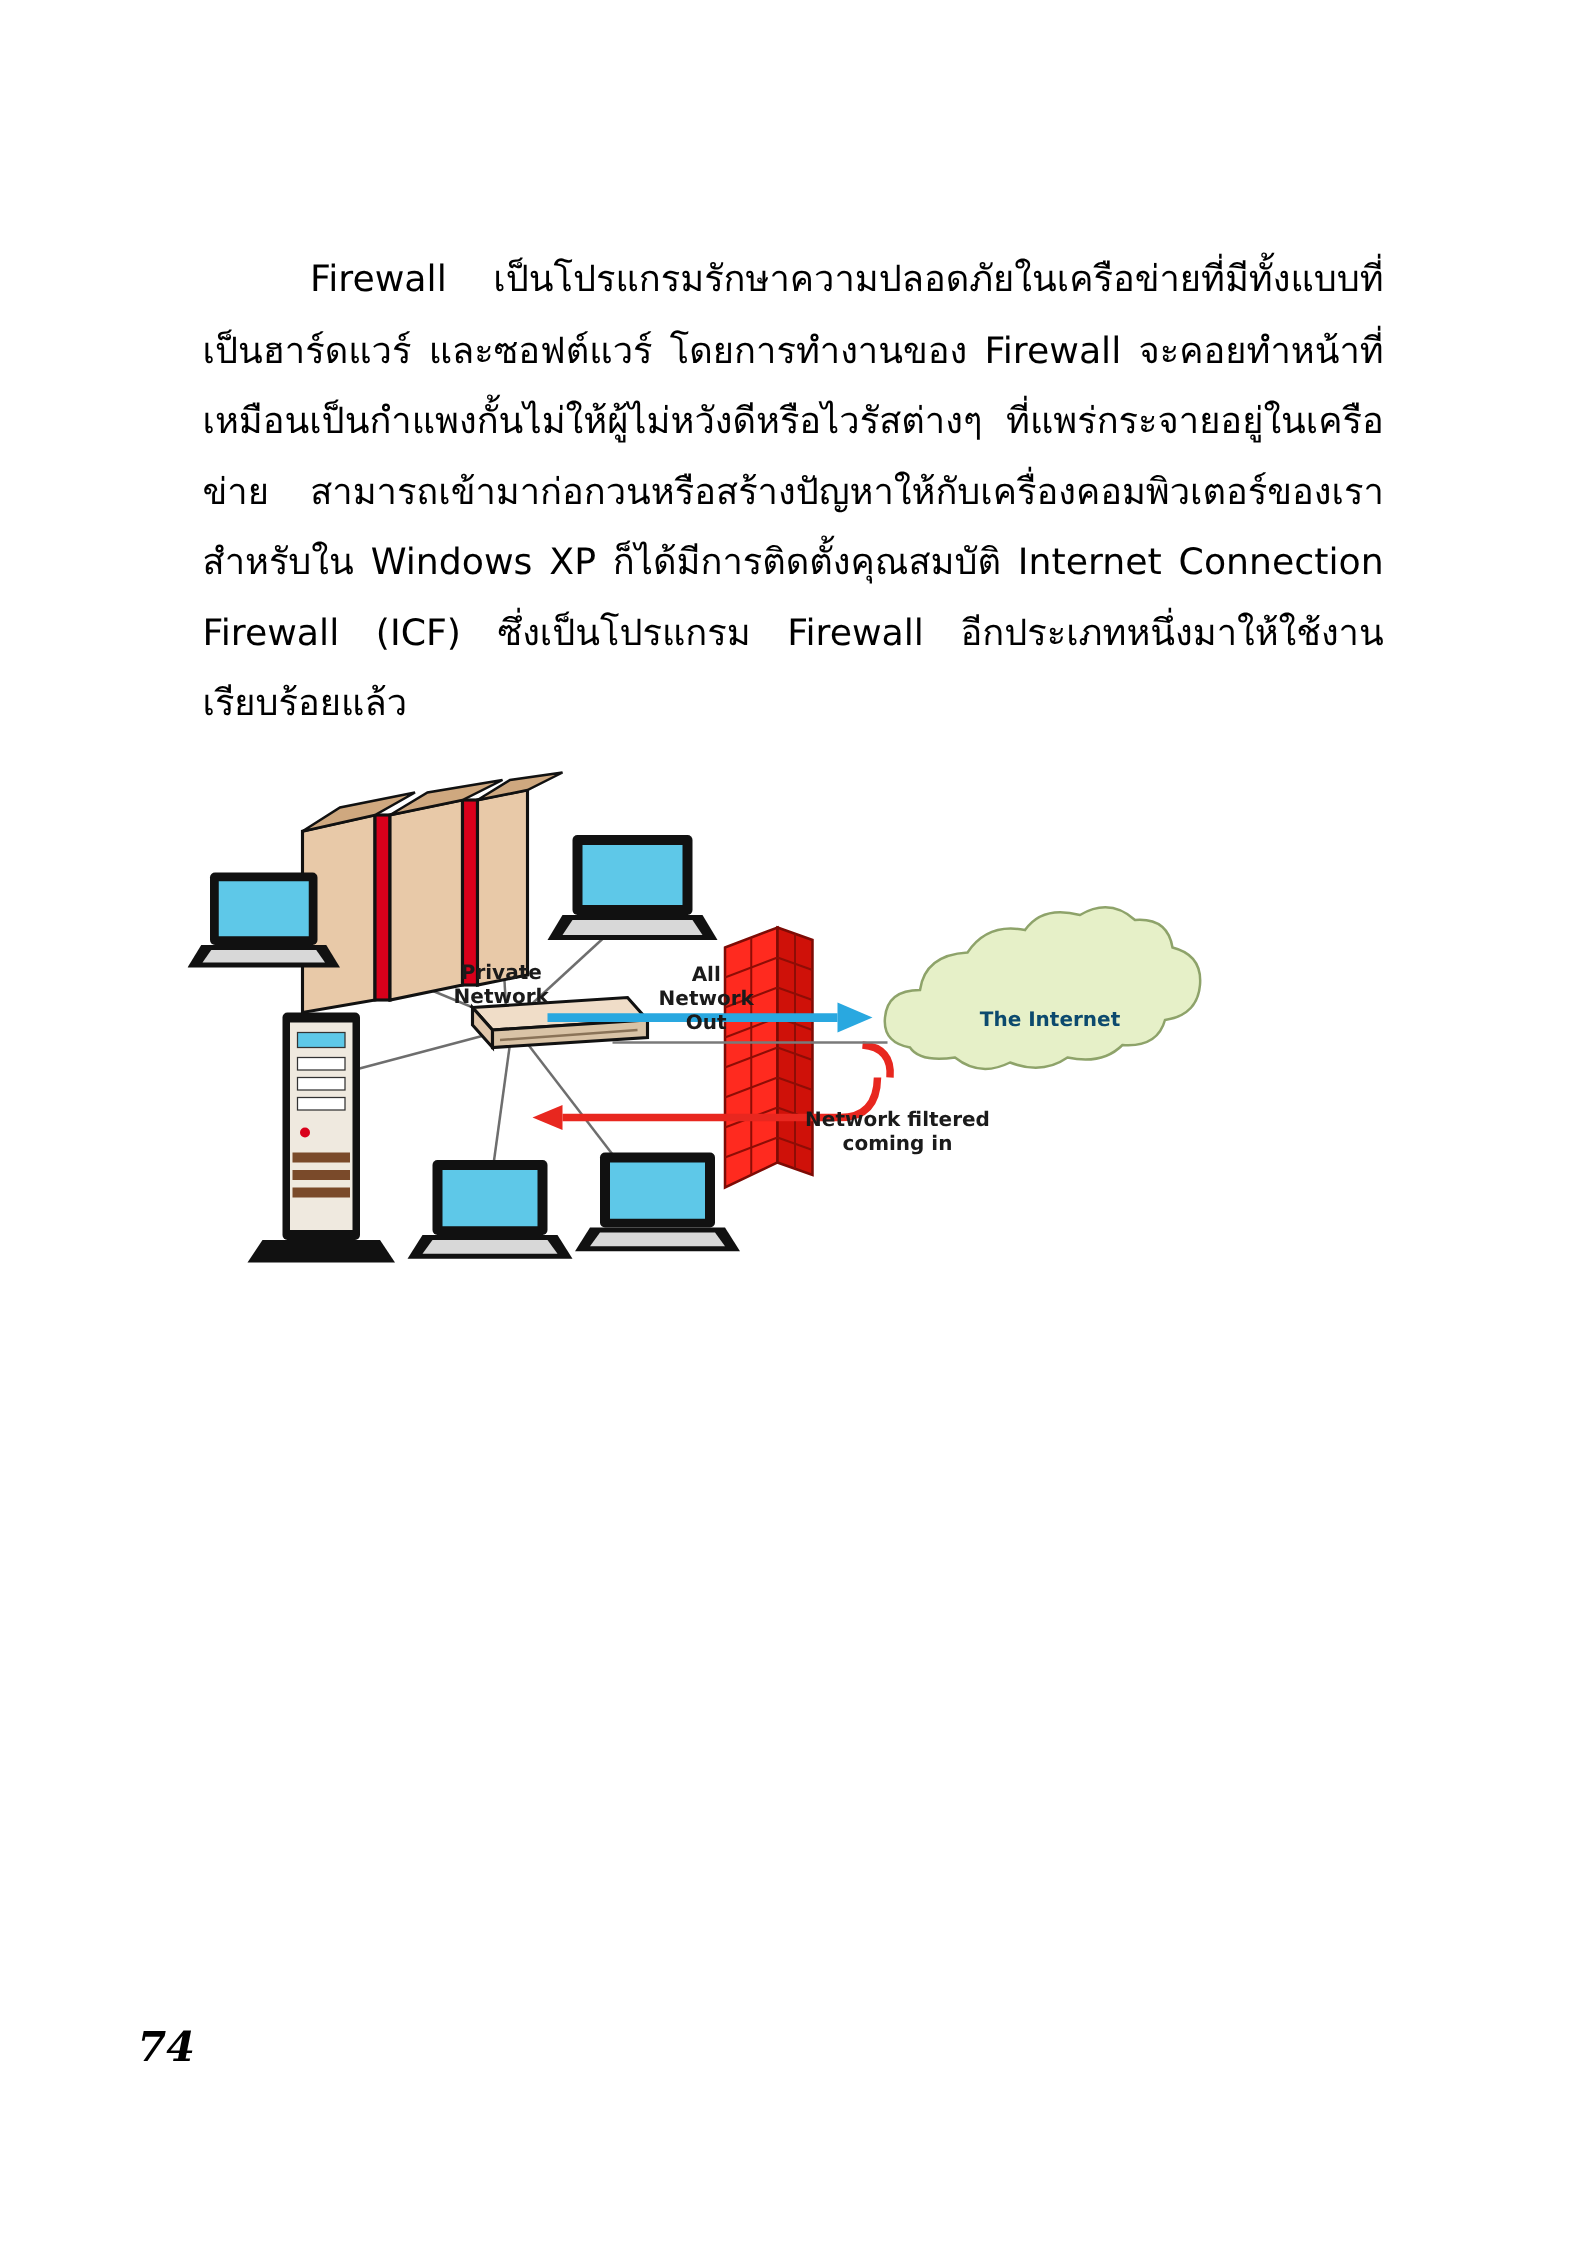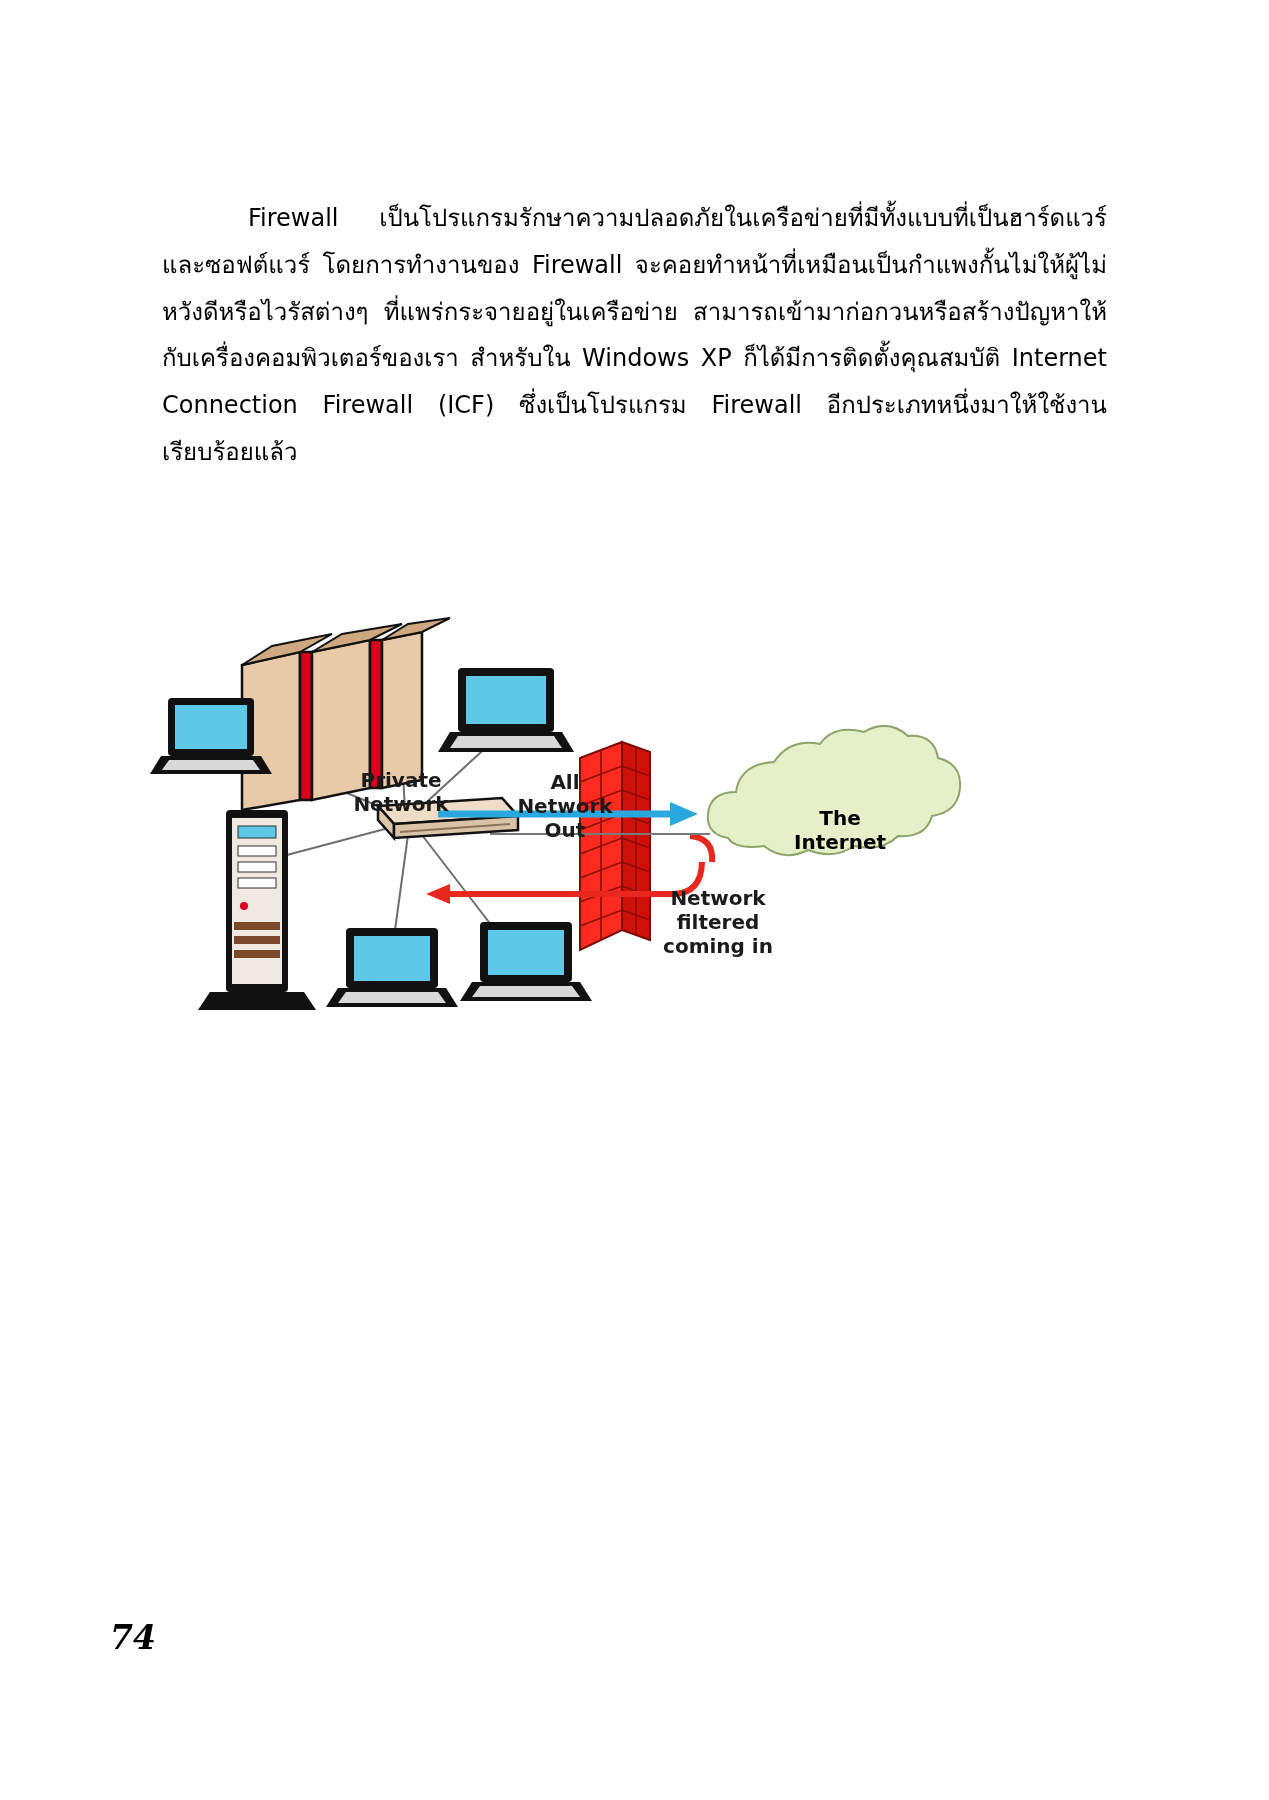--- a/index.html
+++ b/index.html
@@ -30,21 +30,21 @@
   .heading {
     font-family: "DejaVu Sans", sans-serif;
     font-weight: bold;
     font-size: 33px;
     letter-spacing: 0.5px;
     margin: 0 0 14px 0;
     line-height: 1.2;
   }
   .body-text {
     font-family: "DejaVu Sans", sans-serif;
-    font-size: 24px;
+    font-size: 29px;
     line-height: 1.95;
     text-align: justify;
     text-indent: 86px;
     margin: 0;
     word-spacing: 0.5px;
   }
   .page-number {
     position: absolute;
     left: 110px;
     top: 1618px;
@@ -60,29 +60,29 @@
     left: 150px;
     top: 610px;
     width: 860px;
     height: 440px;
   }
   .figure svg { display: block; }
   .fig-label {
     position: absolute;
     font-family: "DejaVu Sans", sans-serif;
     font-weight: bold;
-    font-size: 20px;
+    font-size: 16px;
     line-height: 1.2;
     text-align: center;
     color: #1b1b1b;
     white-space: pre-line;
   }
   .lbl-private { left: 196px; top: 158px; width: 110px; }
   .lbl-allout  { left: 360px; top: 160px; width: 110px; }
-  .lbl-internet{ left: 620px; top: 196px; width: 140px; color:#000000; }
+  .lbl-internet{ left: 620px; top: 196px; width: 140px; color:#0c4a6e; }
   .lbl-filtered{ left: 478px; top: 276px; width: 180px; }
 </style>
 </head>
 <body>
 
 <div class="page">
 
   <div class="content">
     <p class="body-text">Firewall เป็นโปรแกรมรักษาความปลอดภัยในเครือข่ายที่มีทั้งแบบที่เป็นฮาร์ดแวร์ และซอฟต์แวร์ โดยการทำงานของ Firewall จะคอยทำหน้าที่เหมือนเป็นกำแพงกั้นไม่ให้ผู้ไม่หวังดีหรือไวรัสต่างๆ ที่แพร่กระจายอยู่ในเครือข่าย สามารถเข้ามาก่อกวนหรือสร้างปัญหาให้กับเครื่องคอมพิวเตอร์ของเรา สำหรับใน Windows XP ก็ได้มีการติดตั้งคุณสมบัติ Internet Connection Firewall (ICF) ซึ่งเป็นโปรแกรม Firewall อีกประเภทหนึ่งมาให้ใช้งานเรียบร้อยแล้ว</p>
   </div>

